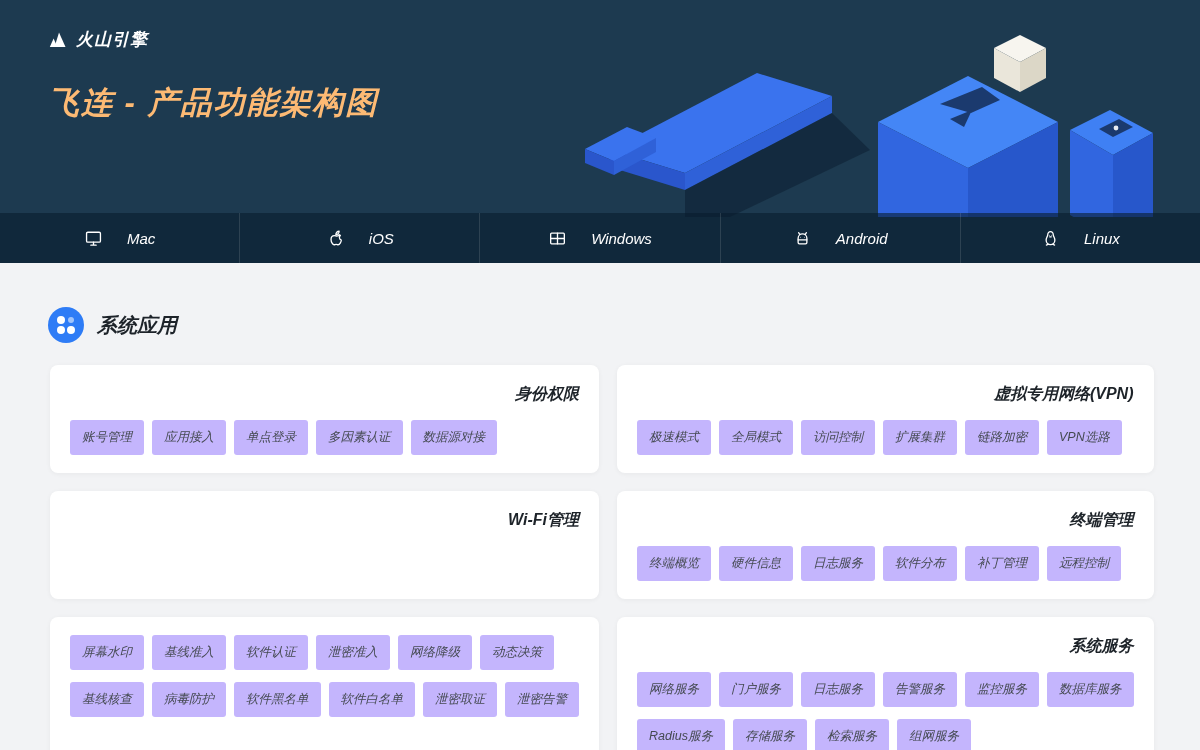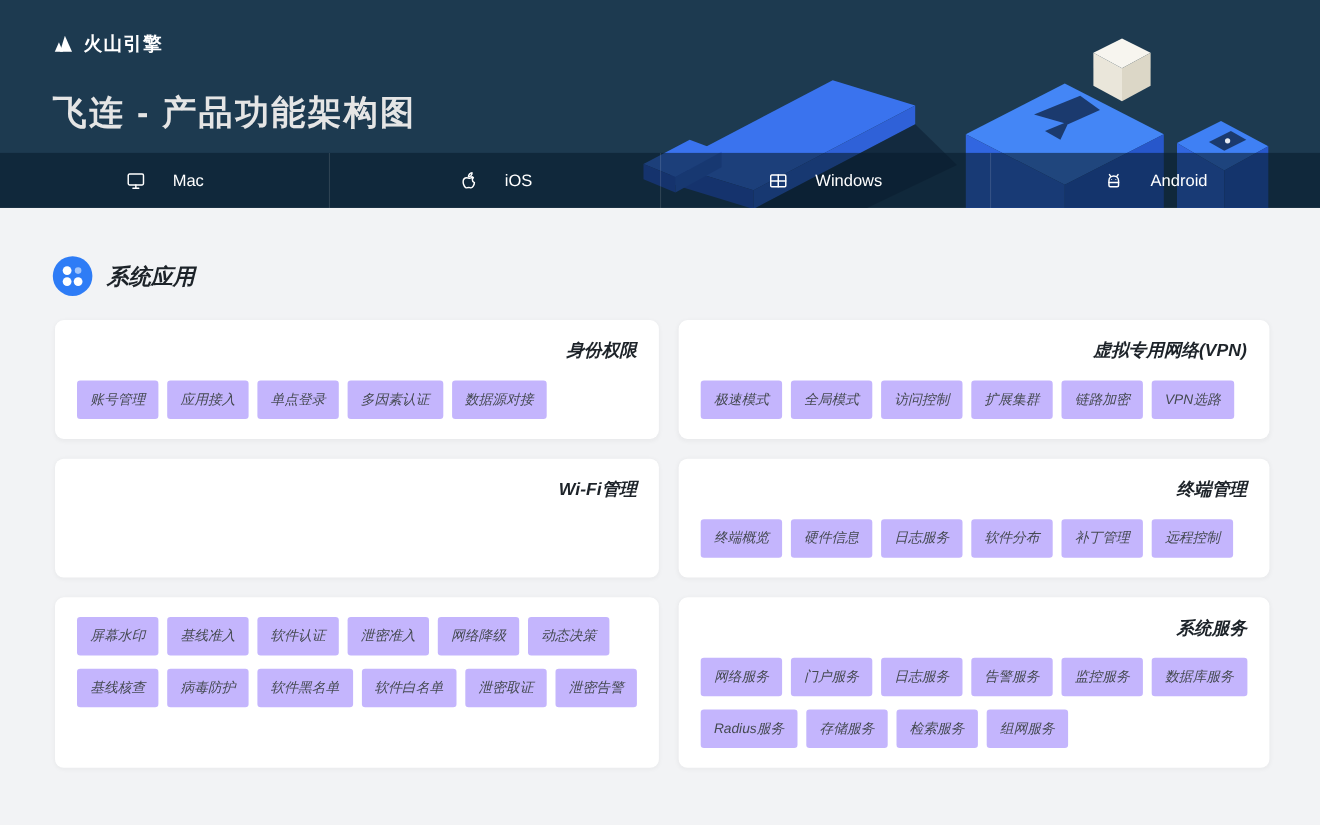--- a/index.html
+++ b/index.html
@@ -1,25 +1,25 @@
 <!DOCTYPE html>
 <html lang="zh" style="--header-bg: #1d3a50; --content-bg: #f2f3f5; --accent-blue: #2e7cf6;"><head>
 <meta charset="utf-8">
 <style>
   * { margin:0; padding:0; box-sizing:border-box; }
   html,body { width:1200px; height:750px; overflow:hidden; }
   body { font-family:"Liberation Sans","DejaVu Sans",sans-serif; background:#f2f3f5; }
 
   
-  .hero { position:relative; width:1200px; height:189px; background:var(--header-bg,#1d3a50); overflow:hidden; }
+  .hero { position:relative; width:1200px; height:263px; background:var(--header-bg,#1d3a50); overflow:hidden;font-style:italic; }
   .hero-illustration { position:absolute; top:0; right:0; width:620px; height:217px; }
   .brand { position:absolute; top:28px; left:48px; display:flex; align-items:center; gap:8px; color:#fff; }
   .brand-icon svg { display:block; }
   .brand-name { font-size:17px; font-weight:700; letter-spacing:1px; }
-  .hero-title { position:absolute; top:82px; left:48px; color:#e5e5e5; font-size:31px; font-weight:700; letter-spacing:2px; }
+  .hero-title { position:absolute; top:82px; left:48px; color:#fdba74; font-size:31px; font-weight:700; letter-spacing:2px; }
 
   
   .tabbar { position:absolute; left:0; bottom:0; width:100%; height:50px; display:flex;
             background:rgba(9,28,45,0.6); }
   .tab { flex:1 1 0; display:flex; align-items:center; justify-content:center; gap:24px;
          color:#fff; font-size:15px; cursor:pointer; }
   .tab + .tab { border-left:1px solid rgba(255,255,255,0.12); }
   .tab-icon { width:19px; height:19px; display:inline-flex; }
   .tab-icon svg { width:19px; height:19px; stroke:#fff; fill:none; stroke-width:1.4; stroke-linecap:round; stroke-linejoin:round; }
 
@@ -119,20 +119,32 @@
       <div class="tab">
         <span class="tab-icon">
           <svg viewBox="0 0 20 20">
             <path d="M5.4 9.8a4.6 4.6 0 0 1 9.2 0v4.4a1.4 1.4 0 0 1-1.4 1.4H6.8a1.4 1.4 0 0 1-1.4-1.4z"></path>
             <path d="M7.1 5.6 5.9 3.9M12.9 5.6l1.2-1.7M5.4 11.4h9.2"></path>
             <circle cx="8" cy="8.6" r="0.5" fill="#fff" stroke="none"></circle>
             <circle cx="12" cy="8.6" r="0.5" fill="#fff" stroke="none"></circle>
           </svg>
         </span>
         <span class="tab-label">Android</span>
+      </div>
+      <div class="tab">
+        <span class="tab-icon">
+          <svg viewBox="0 0 20 20">
+            <path d="M10 2.8c-1.9 0-2.9 1.5-2.9 3.2 0 1.9-1.7 3.1-1.7 5.5 0 2.8 2 4.9 4.6 4.9s4.6-2.1 4.6-4.9c0-2.4-1.7-3.6-1.7-5.5 0-1.7-1-3.2-2.9-3.2z"></path>
+            <path d="M7.6 16l-1.9.9M12.4 16l1.9.9"></path>
+            <circle cx="8.9" cy="6.6" r="0.5" fill="#fff" stroke="none"></circle>
+            <circle cx="11.1" cy="6.6" r="0.5" fill="#fff" stroke="none"></circle>
+            <path d="M9.2 8.2h1.6"></path>
+          </svg>
+        </span>
+        <span class="tab-label">Linux</span>
       </div>
     </div>
 </div>
 
 <div class="content">
   <div class="section-head">
     <span class="section-icon">
       <span class="dot dot-tl"></span>
         <span class="dot dot-tr"></span>
       <span class="dot dot-bl"></span>

